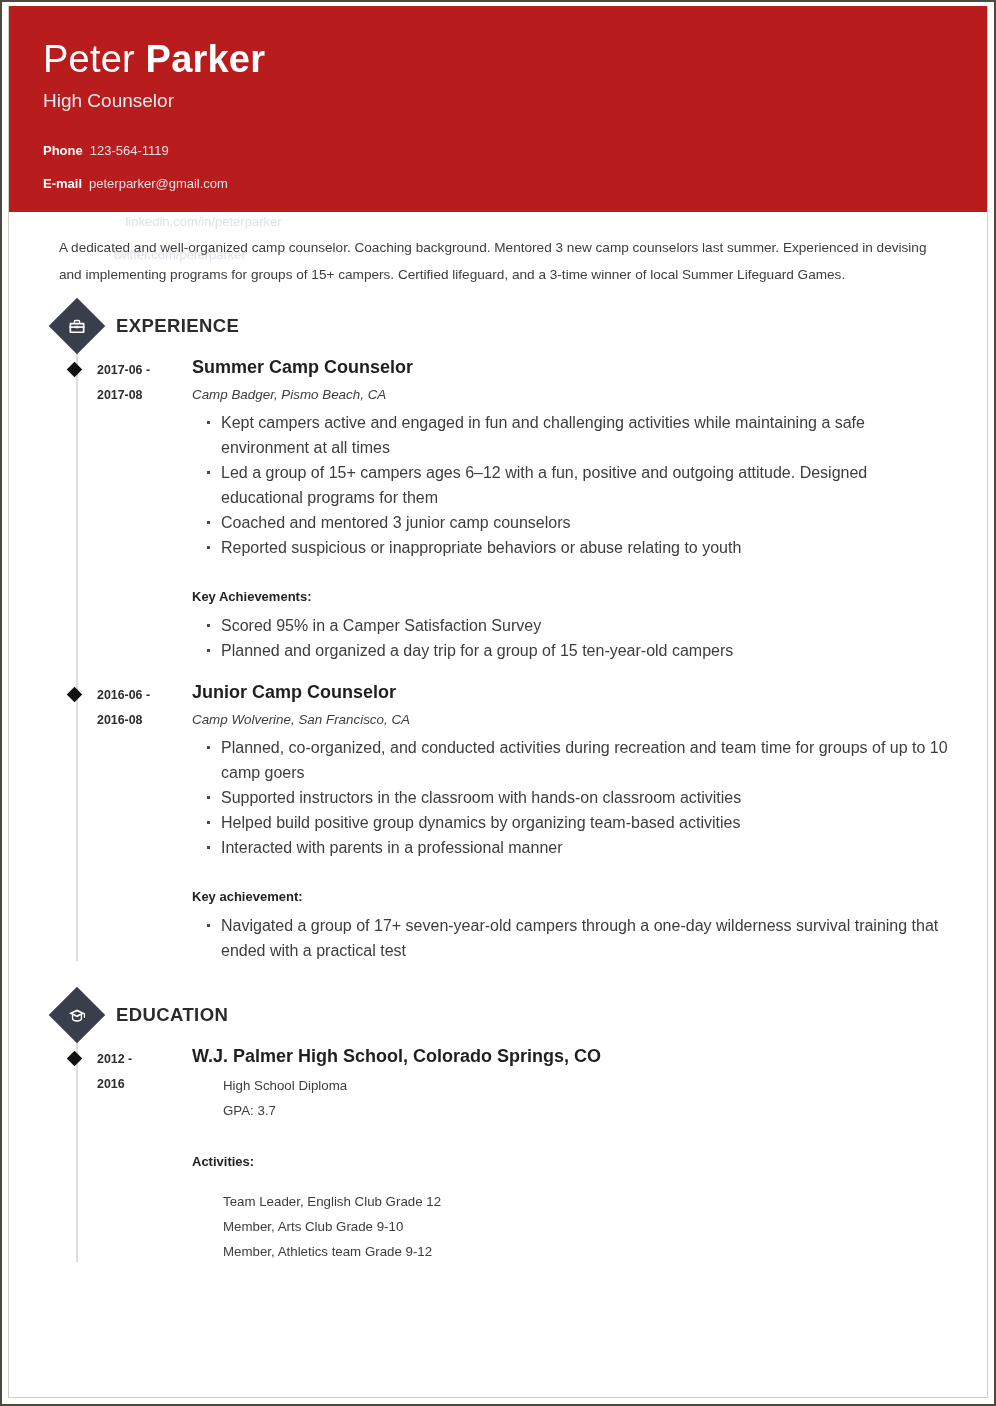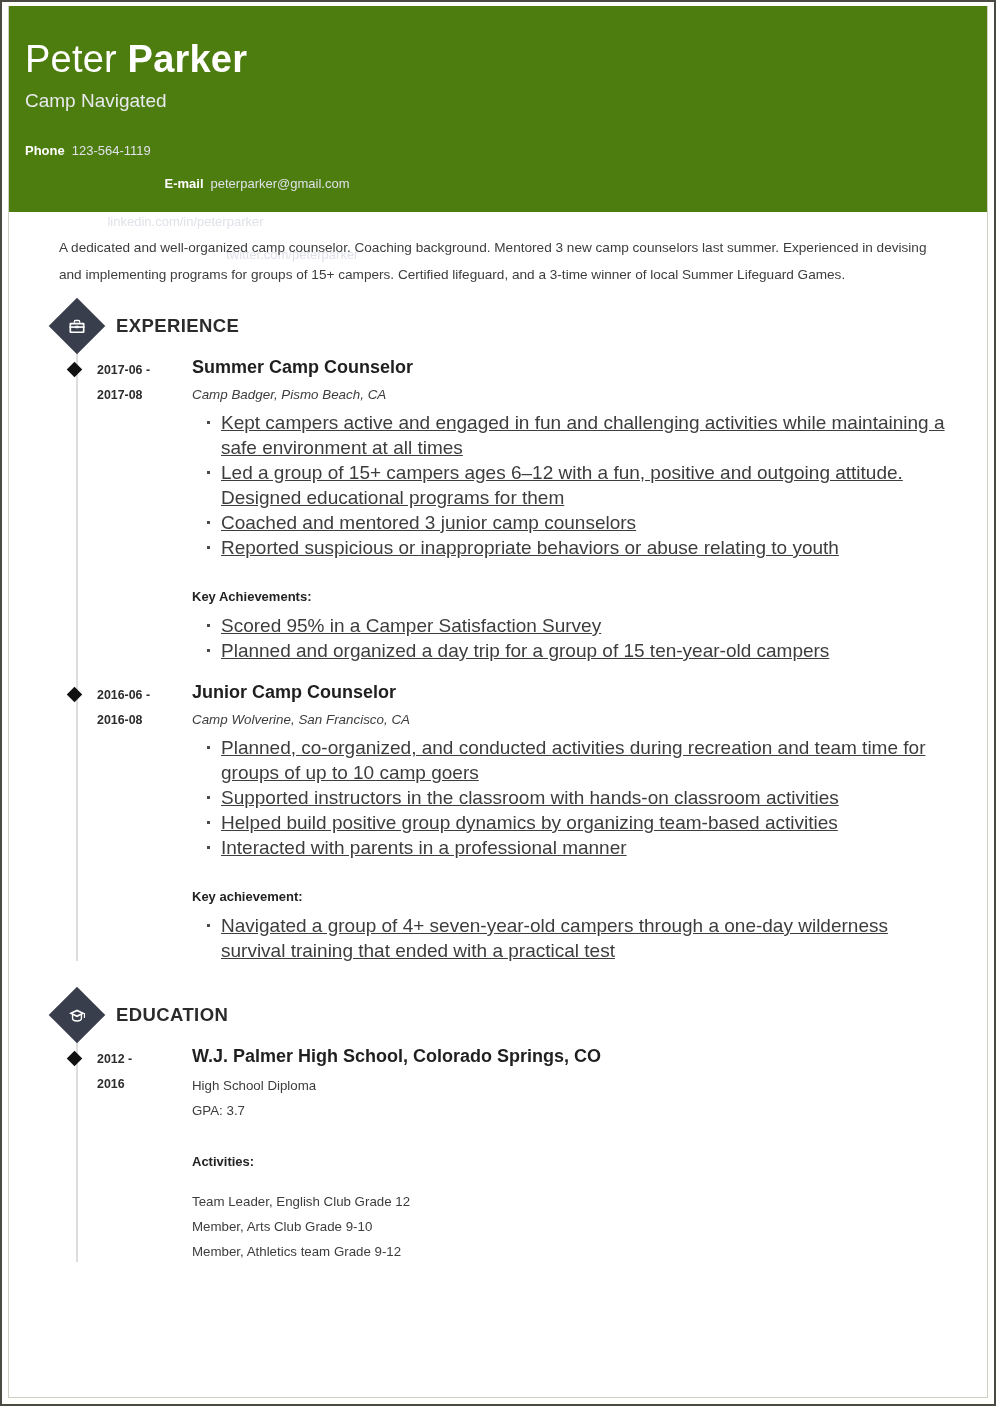--- a/index.html
+++ b/index.html
@@ -27,22 +27,22 @@
     right: 6px;
     bottom: 6px;
     background: #ffffff;
     border: 1px solid #cfcfc4;
     border-top: none;
     overflow: hidden;
   }
 
   
   .header {
-    background: #4d7c0f;
-    padding: 30px 34px 22px 16px;
+    background: #b91c1c;
+    padding: 30px 34px 22px 34px;
     box-sizing: border-box;
     height: 206px;
   }
   .name {
     color: #ffffff;
     font-size: 38px;
     line-height: 46px;
     font-weight: 300;
     letter-spacing: 0.2px;
     margin: 0 0 6px 0;
@@ -67,21 +67,21 @@
     width: 50%;
     box-sizing: border-box;
   }
   .contact-col.right { padding-left: 22px; }
   .contact-row {
     font-size: 13px;
     line-height: 22px;
     color: #e9ebef;
     white-space: nowrap;
   }
-  .contact-row + .contact-row { margin-top: 11px; text-align: center; }
+  .contact-row + .contact-row { margin-top: 11px; }
   .contact-label {
     font-weight: 700;
     color: #ffffff;
     margin-right: 7px;
   }
   .contact-value { font-weight: 400; color: #dfe2e8; }
 
   
   .body-area {
     padding: 22px 34px 0 38px;
@@ -178,35 +178,35 @@
     font-size: 13.4px;
     font-style: italic;
     color: #3d3d3d;
     line-height: 22px;
     margin-bottom: 4px;
   }
   .plain-line {
     font-size: 13.3px;
     color: #3d3d3d;
     line-height: 25px;
+    margin-left: 31px;
   }
 
   ul.bullets {
     list-style: none;
     margin: 0;
     padding: 0 0 0 14px;
   }
   ul.bullets li {
     position: relative;
-    font-size: 19px;
+    font-size: 16px;
     line-height: 25px;
     color: #3d3d3d;
     padding-left: 15px;
     margin-bottom: 0;
-    text-decoration: underline;
   }
   ul.bullets li::before {
     content: "";
     position: absolute;
     left: 1px;
     top: 11px;
     width: 3px;
     height: 3px;
     background: #4a4a4a;
   }
@@ -233,21 +233,21 @@
 <body>
 
 <div class="page">
 <div class="page-inner">
 
   <div class="header">
     <h1 class="name">
       <span class="first">Peter</span>
       <span class="last">Parker</span>
     </h1>
-    <div class="job-title">Camp Navigated</div>
+    <div class="job-title">High Counselor</div>
 
     <div class="contacts">
       <div class="contact-col left">
         <div class="contact-row">
           <span class="contact-label">Phone</span><span class="contact-value">123-564-1119</span>
         </div>
         <div class="contact-row">
           <span class="contact-label">E-mail</span><span class="contact-value">peterparker@gmail.com</span>
         </div>
       </div>
@@ -314,21 +314,21 @@
             <div class="entry-title">Junior Camp Counselor</div>
             <div class="entry-sub">Camp Wolverine, San Francisco, CA</div>
             <ul class="bullets">
               <li>Planned, co-organized, and conducted activities during recreation and team time for groups of  up to 10 camp goers</li>
               <li>Supported instructors in the classroom with hands-on classroom activities</li>
               <li>Helped build positive group dynamics by organizing team-based activities</li>
               <li>Interacted with parents in a professional manner</li>
             </ul>
             <div class="achv-label">Key achievement:</div>
             <ul class="bullets">
-              <li>Navigated a group of 4+ seven-year-old campers through a one-day wilderness survival training that ended with a practical test</li>
+              <li>Navigated a group of 17+ seven-year-old campers through a one-day wilderness survival training that ended with a practical test</li>
             </ul>
           </div>
         </div>
 
       </div>
     </div>
 
     <div class="section-gap"></div>
 
     <div class="section">

